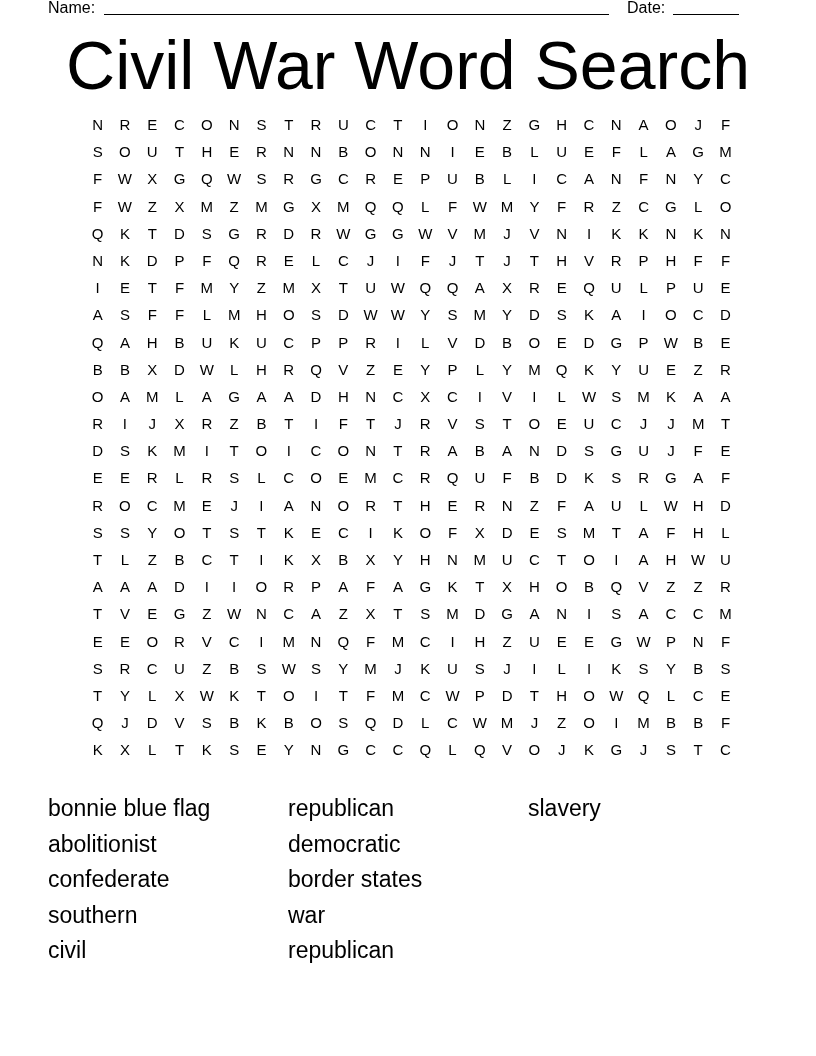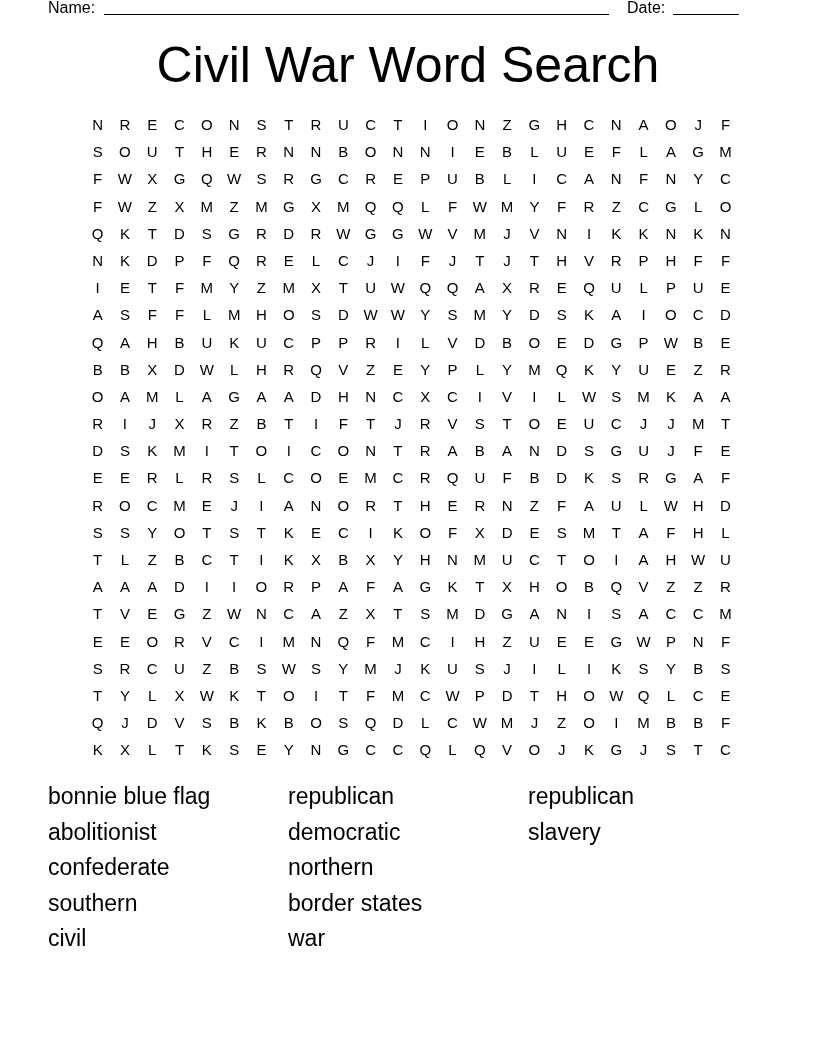--- a/index.html
+++ b/index.html
@@ -10,35 +10,35 @@
   .header-line {
     position: absolute; top: -3px; left: 48px; width: 700px; height: 22px;
     font-size: 16px; line-height: 22px; white-space: nowrap;
   }
   .header-line .name-label { position: absolute; left: 0; }
   .header-line .name-blank { position: absolute; left: 56px; width: 505px; border-bottom: 1px solid #000; height: 17px; }
   .header-line .date-label { position: absolute; left: 579px; }
   .header-line .date-blank { position: absolute; left: 625px; width: 66px; border-bottom: 1px solid #000; height: 17px; }
   .title {
     position: absolute; top: 30px; left: 0; width: 816px; text-align: center;
-    font-size: 50px; line-height: 70px; font-weight: normal; margin: 0;
+    font-size: 68px; line-height: 70px; font-weight: normal; margin: 0;
   }
   .grid {
     position: absolute; left: 84px; top: 113px;
     display: grid; grid-template-columns: repeat(24, 27.3px); grid-auto-rows: 27.2px;
   }
   .cell {
     text-align: center; font-size: 15px; line-height: 24px; letter-spacing: 0;
   }
   .wordlist {
     position: absolute; left: 48px; top: 780px; width: 720px;
     display: grid; grid-template-columns: 240px 240px 240px; grid-auto-rows: 35.5px;
     grid-auto-flow: column; grid-template-rows: repeat(5, 35.5px);
   }
-  .word { font-size: 23px; line-height: 32px; white-space: nowrap; }
+  .word { font-size: 23px; line-height: 32px; white-space: nowrap; margin-top: 12px; }
 </style>
 </head>
 <body>
 
 <div class="header-line">
   <span class="name-label">Name:</span>
   <span class="name-blank"></span>
   <span class="date-label">Date:</span>
   <span class="date-blank"></span>
 </div>
@@ -625,18 +625,17 @@
   </div>
 
 <div class="wordlist" id="wordlist">
     <div class="word">bonnie blue flag</div>
     <div class="word">abolitionist</div>
     <div class="word">confederate</div>
     <div class="word">southern</div>
     <div class="word">civil</div>
     <div class="word">republican</div>
     <div class="word">democratic</div>
-    <div class="word">northern</div>
     <div class="word">border states</div>
     <div class="word">war</div>
     <div class="word">republican</div>
     <div class="word">slavery</div>
   </div>
 
 </body></html>

